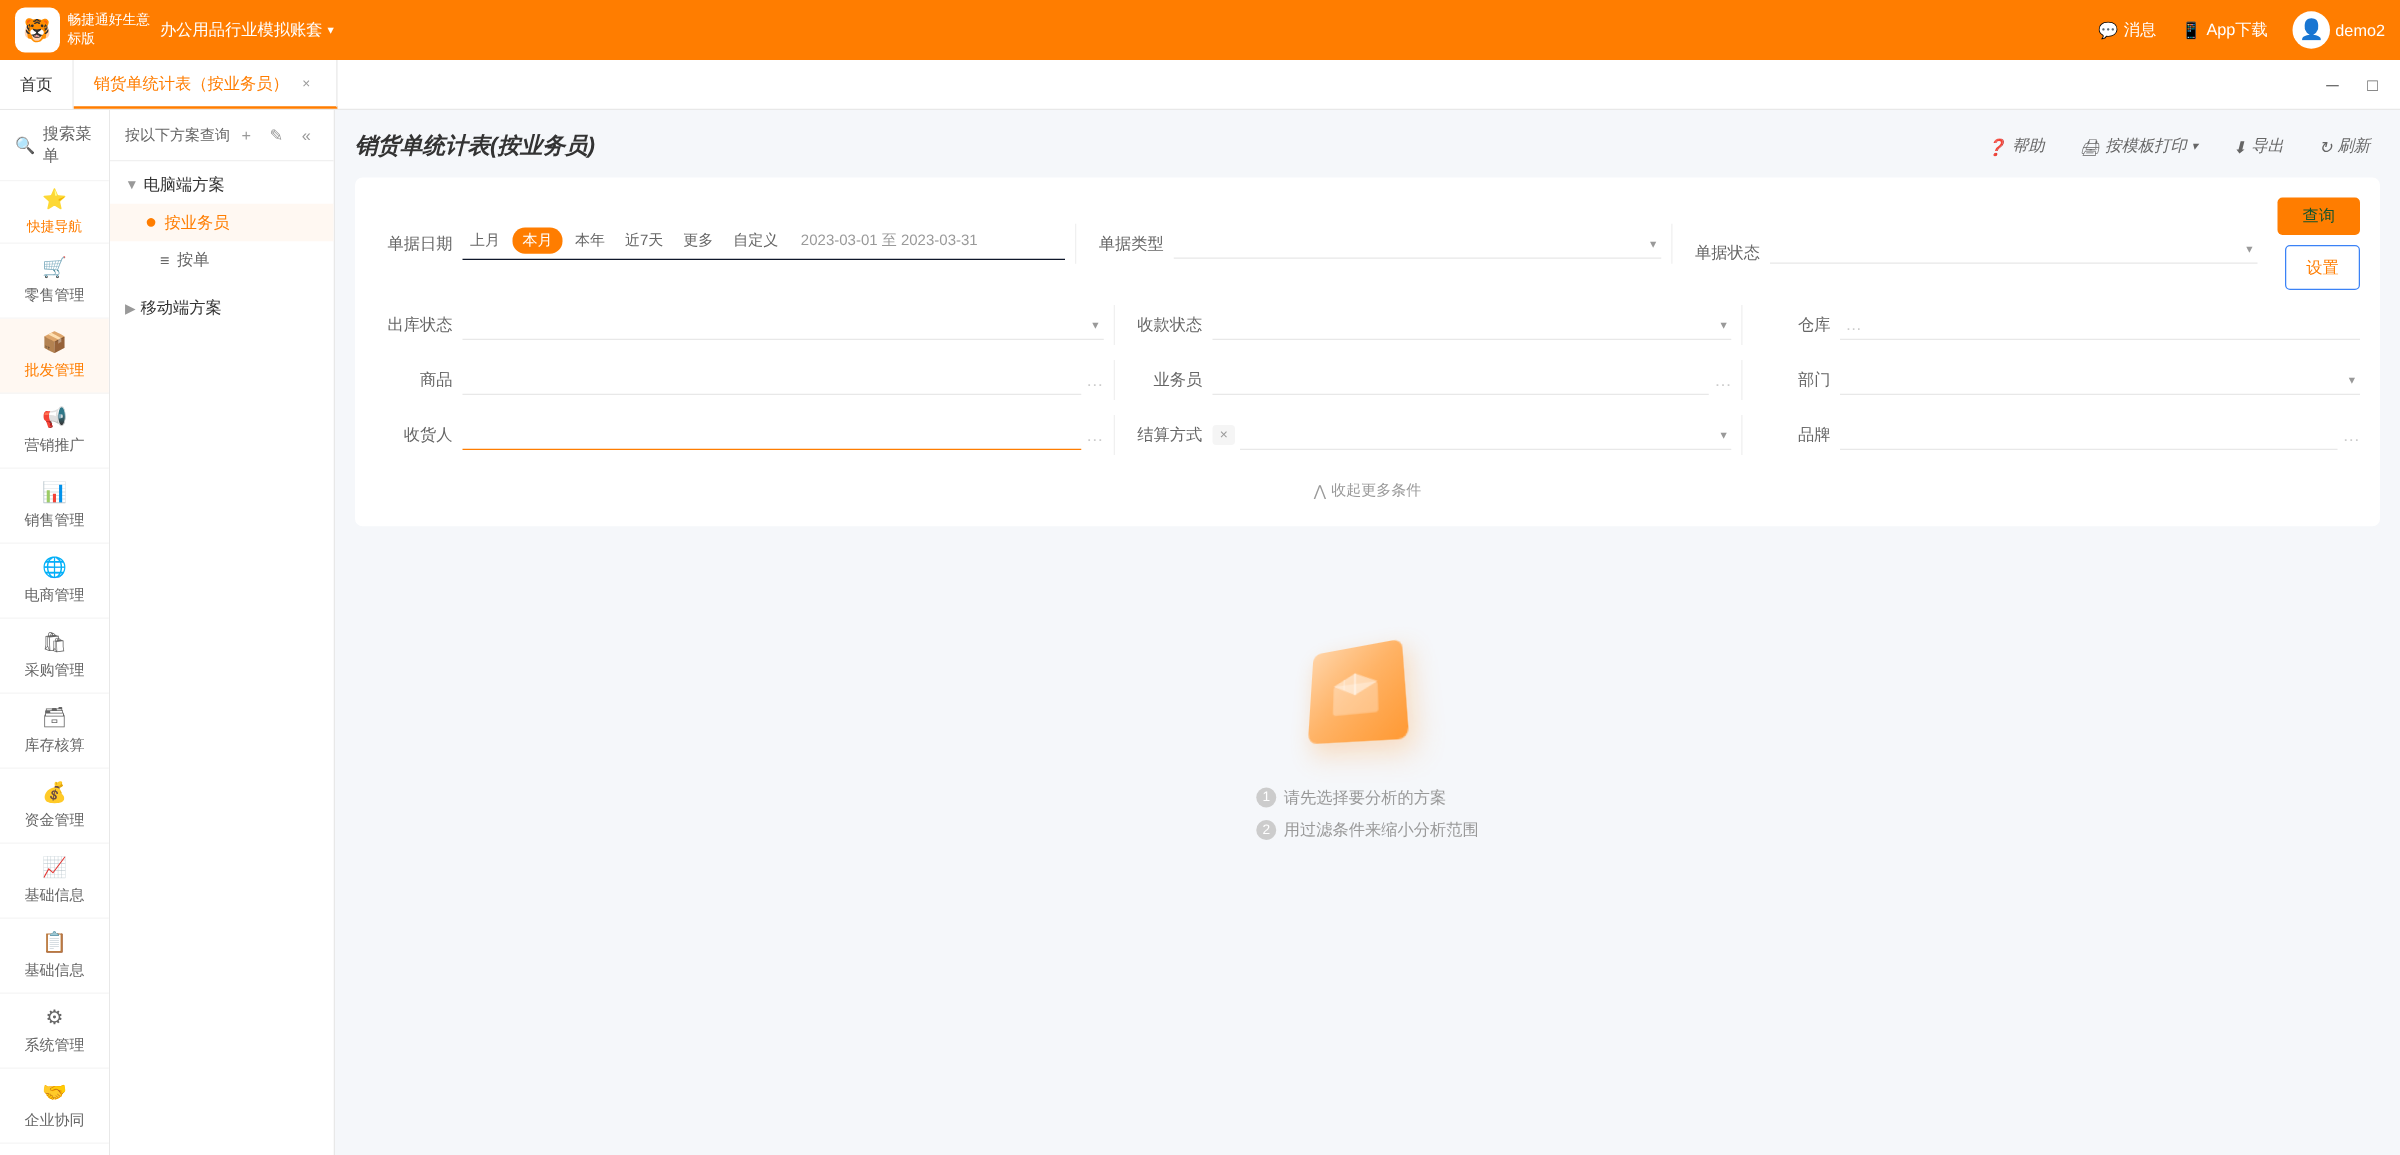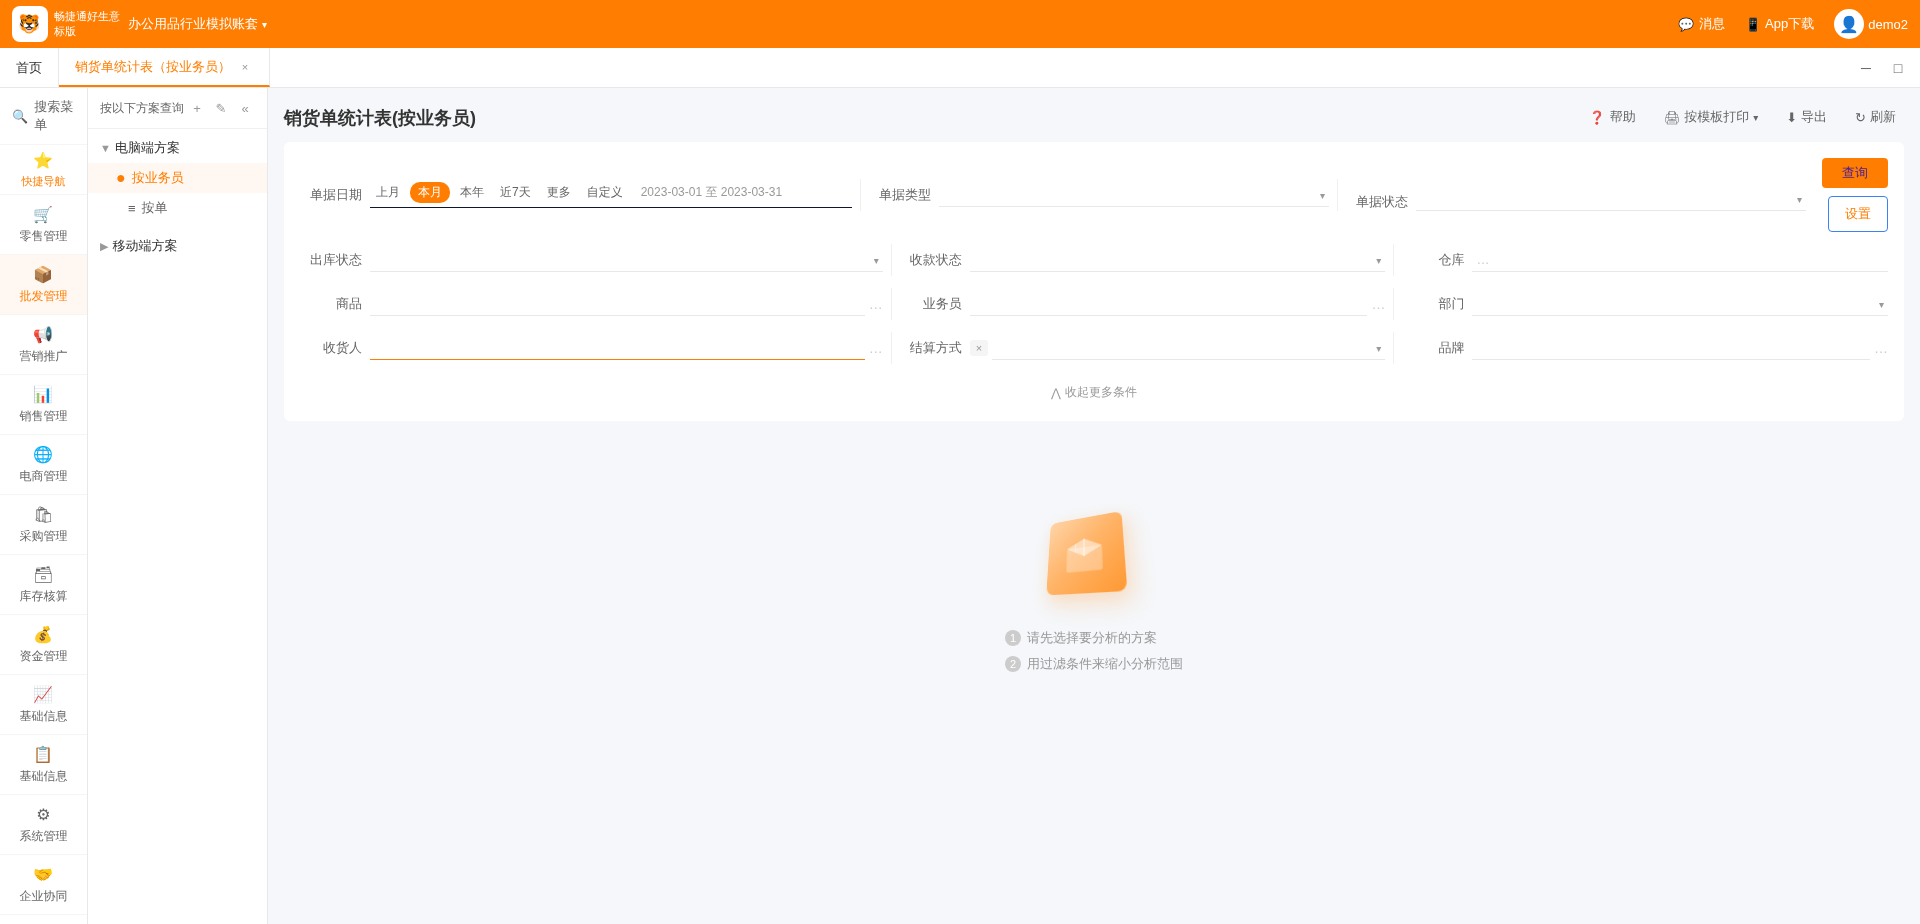--- a/index.html
+++ b/index.html
@@ -87,21 +87,21 @@
     .scheme-item .item-icon { font-size: 14px; }
     .sub-sub-item {
       display: flex; align-items: center; padding: 6px 8px 6px 40px;
       font-size: 13px; cursor: pointer; gap: 6px; color: #666;
     }
 
     
     .main-content { flex: 1; overflow-y: auto; padding: 16px; background: #f5f7fa; }
 
     
-    .page-header { display: flex; align-items: flex-end; justify-content: space-between; margin-bottom: 12px; }
+    .page-header { display: flex; align-items: flex-start; justify-content: space-between; margin-bottom: 12px; font-style: italic; }
     .page-title { font-size: 18px; font-weight: 600; color: #333; }
     .page-actions { display: flex; align-items: center; gap: 12px; }
     .page-action-btn {
       display: flex; align-items: center; gap: 4px; cursor: pointer;
       font-size: 13px; color: #666; padding: 4px 8px; border-radius: 4px;
     }
 
     
     .filter-card { background: #fff; border-radius: 6px; padding: 16px; margin-bottom: 12px; }
     .filter-row { display: flex; align-items: center; gap: 0; margin-bottom: 12px; }
@@ -141,21 +141,21 @@
 
     
     .collapse-row { text-align: center; padding: 4px 0 0; }
     .collapse-btn {
       display: inline-flex; align-items: center; gap: 4px; color: #999;
       font-size: 12px; cursor: pointer; padding: 4px 12px; border-radius: 3px;
     }
 
     
     .search-btn {
-      background: #ff7d00; color: #4c1d95; border: none; border-radius: 4px;
+      background: #ff7d00; color: #14532d; border: none; border-radius: 4px;
       padding: 6px 20px; font-size: 13px; cursor: pointer; white-space: nowrap; text-align: right;
     }
     .setting-btn {
       background: #fff; color: #ff7d00; border: 1px solid #3b82f6; border-radius: 4px;
       padding: 8px 16px; font-size: 13px; cursor: pointer; white-space: nowrap; margin-top: 4px;
     }
 
     
     .empty-state {
       display: flex; flex-direction: column; align-items: center; justify-content: center;

